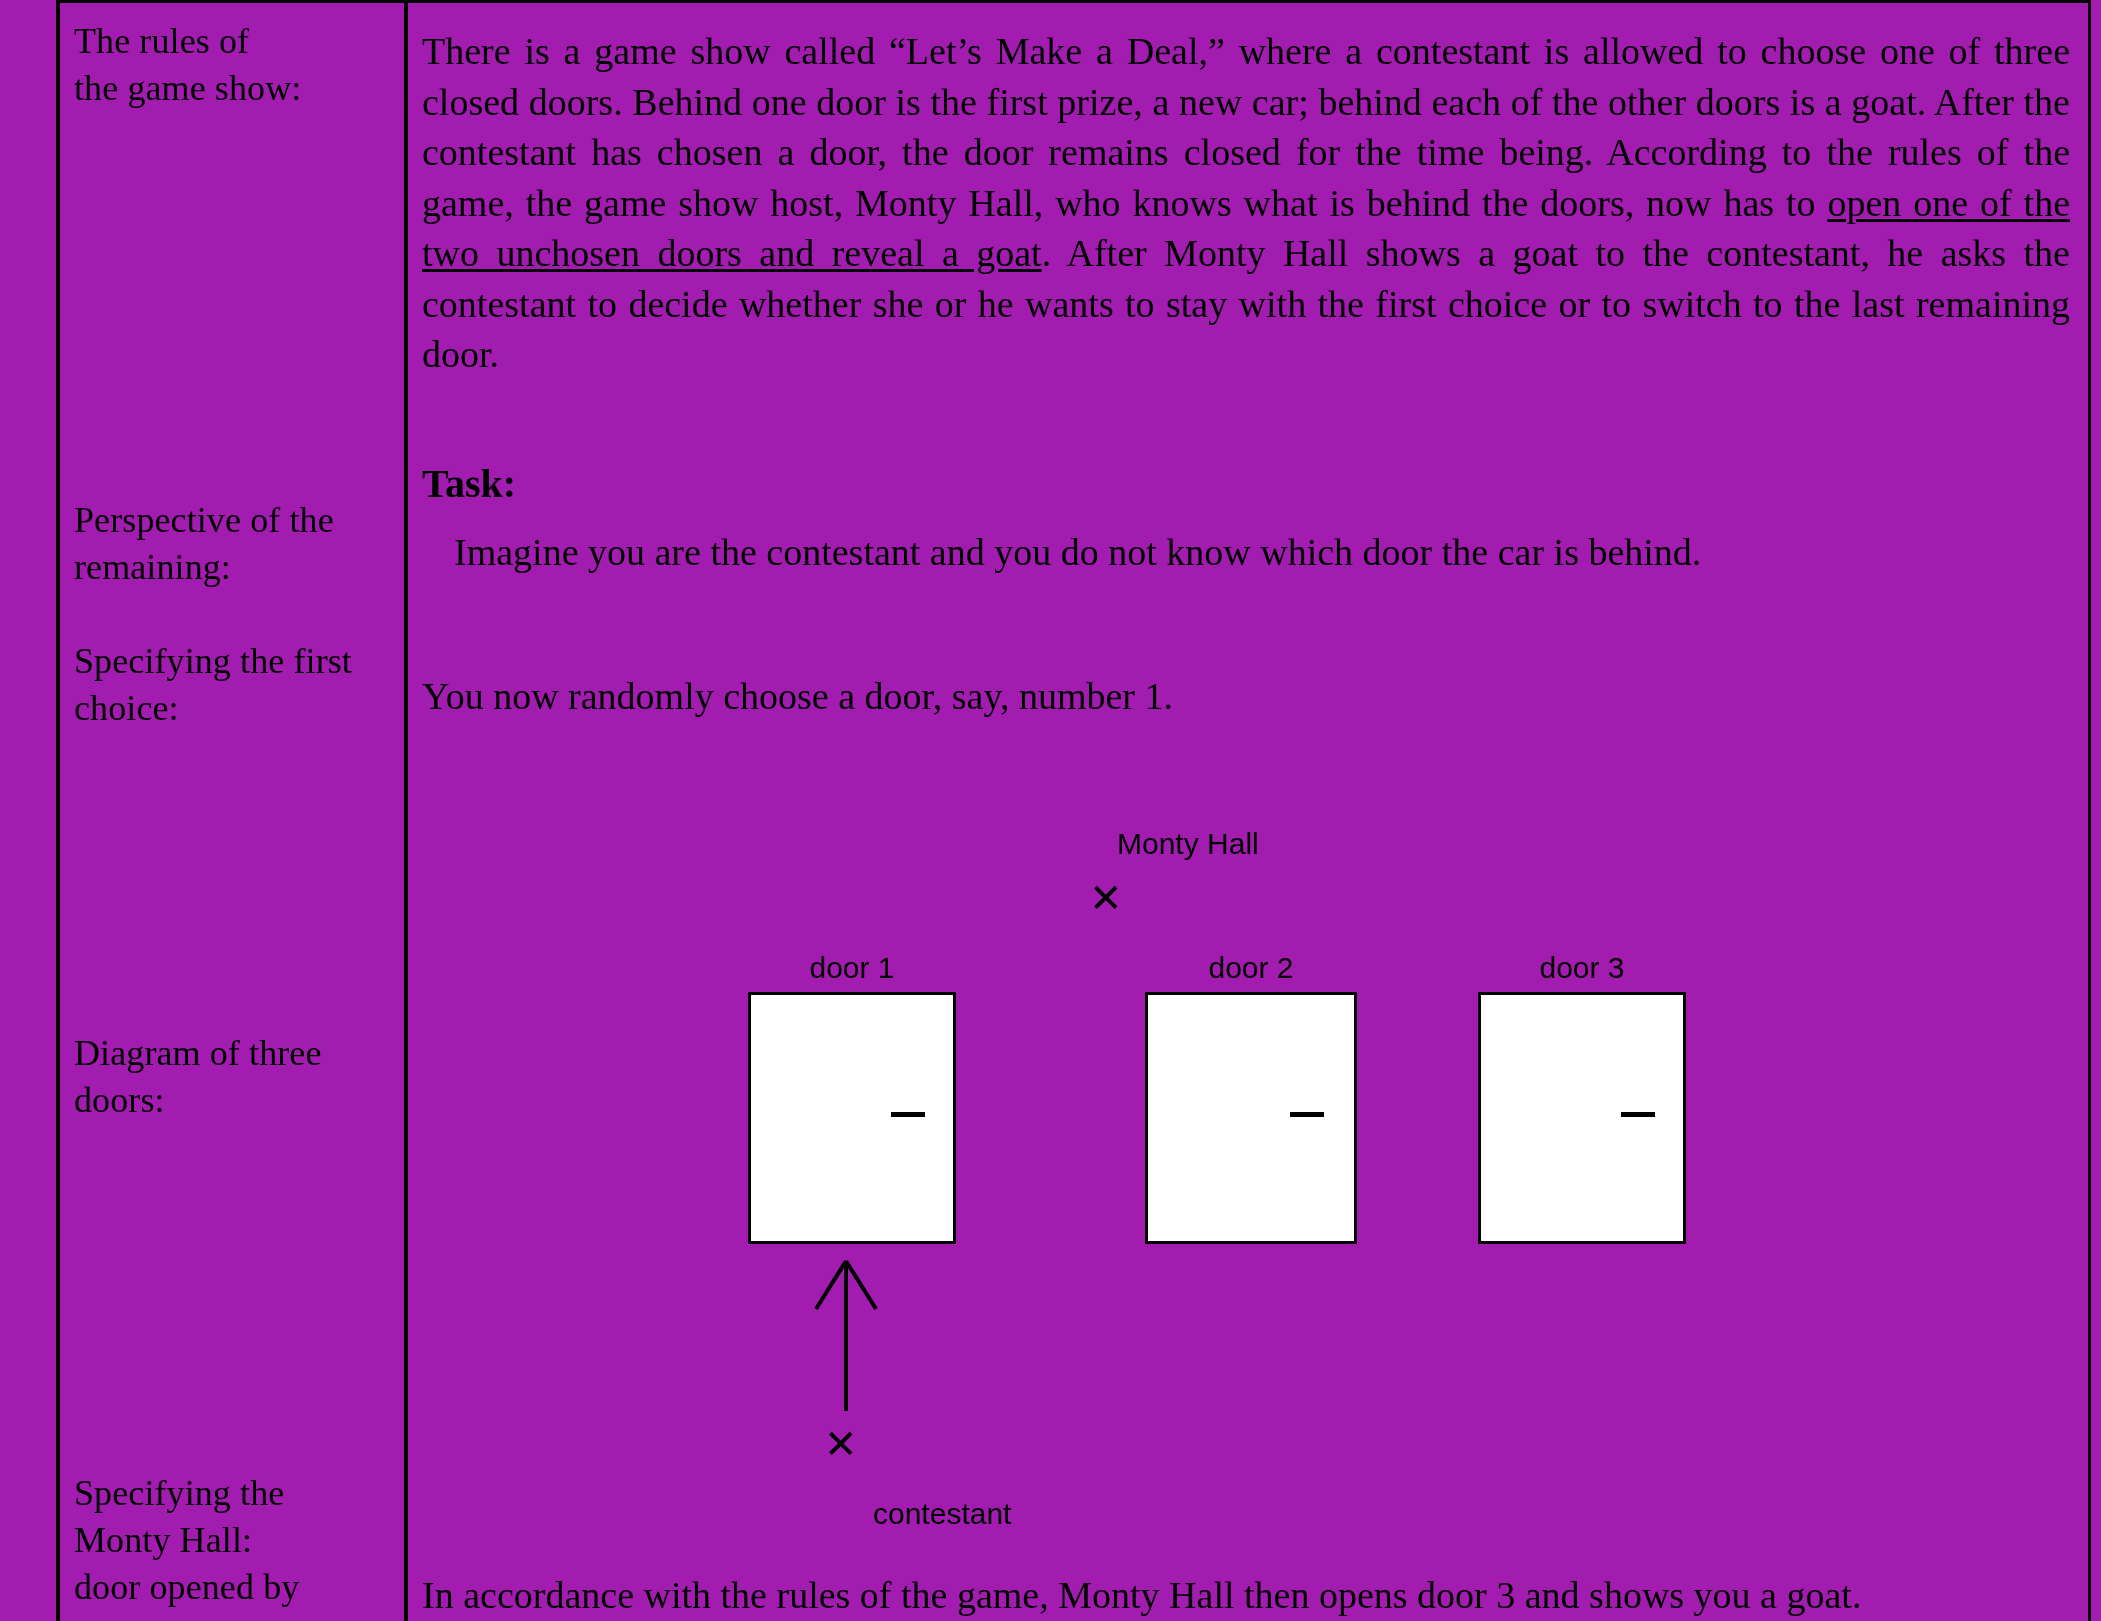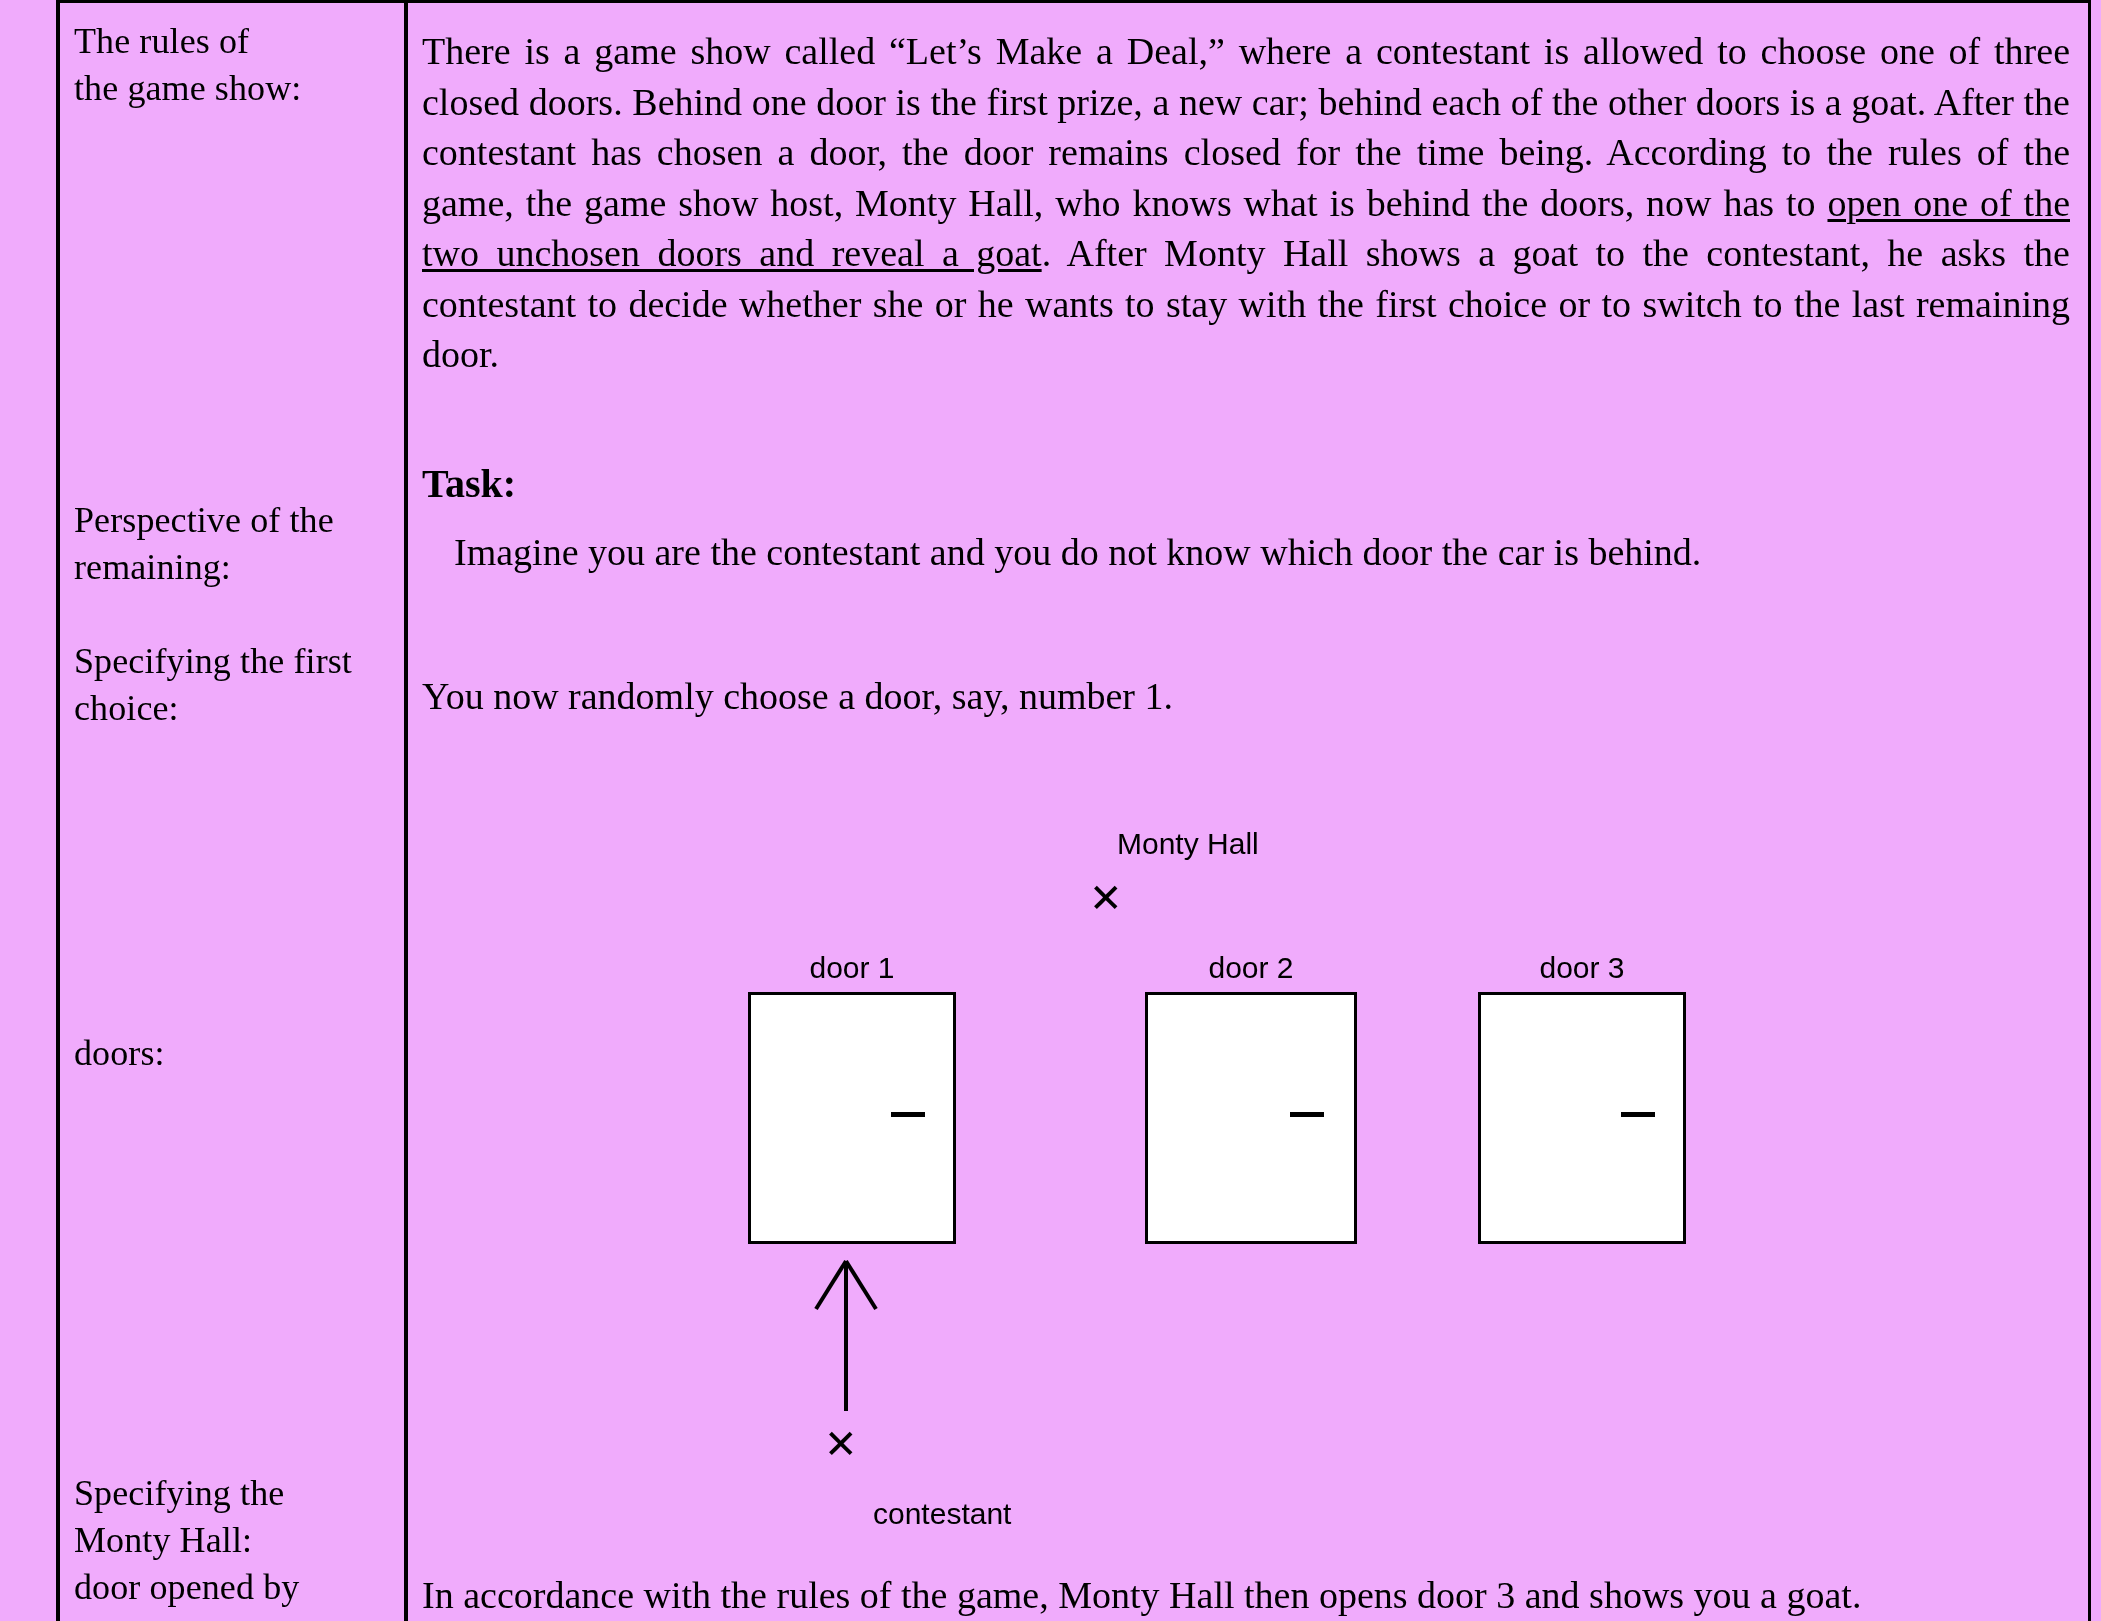--- a/index.html
+++ b/index.html
@@ -13,21 +13,21 @@
     overflow: hidden;
     font-family: "Liberation Serif", "DejaVu Serif", serif;
     color: #000000;
     -webkit-font-smoothing: none;
   }
 
   #page {
     position: relative;
     width: 2101px;
     height: 1621px;
-    background: #f0abfc;
+    background: #a21caf;
   }
 
   
   .rule-v {
     position: absolute;
     background: #000000;
     width: 4px;
   }
   .rule-left  { left: 56px;  top: 0px;   height: 1621px; }
   .rule-mid   { left: 404px; top: 0px;   height: 1621px; }
@@ -136,20 +136,21 @@
     <div>Perspective of the</div>
     <div>remaining:</div>
   </div>
 
   <div class="label" style="top:638px;">
     <div>Specifying the first</div>
     <div>choice:</div>
   </div>
 
   <div class="label" style="top:1030px;">
+    <div>Diagram of three</div>
     <div>doors:</div>
   </div>
 
   <div class="label" style="top:1470px;">
     <div>Specifying the</div>
     <div>Monty Hall:</div>
     <div>door opened by</div>
   </div>
 
   <div class="body-text justified" style="top:26px;">

